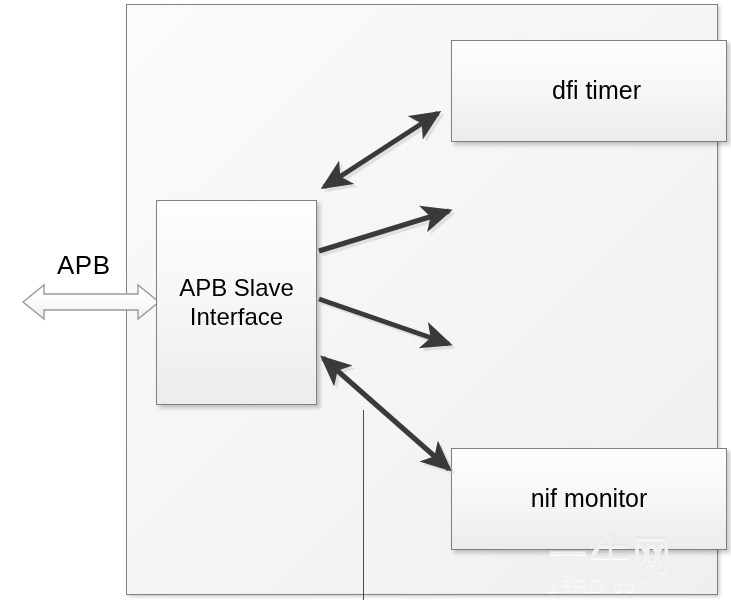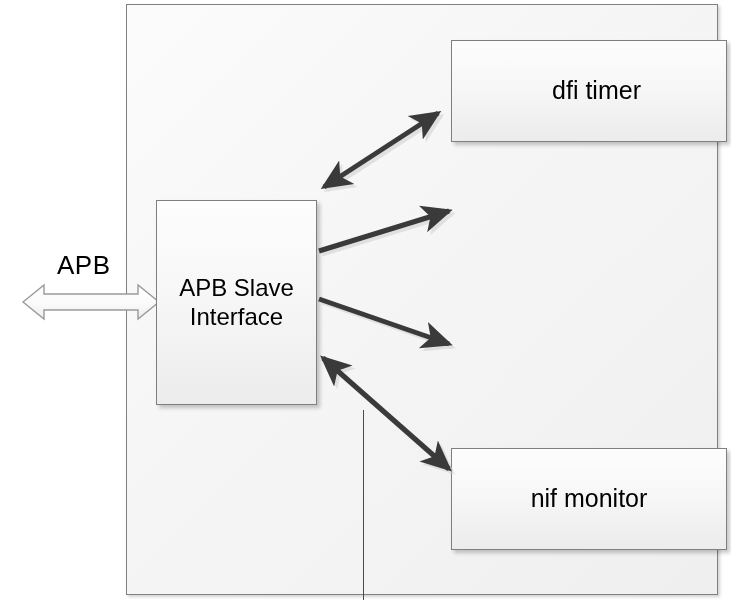--- a/index.html
+++ b/index.html
@@ -184,14 +184,18 @@
 
     <line x1="324" y1="187" x2="438" y2="113" stroke="#3a3a3a" stroke-width="5" marker-start="url(#headStart)" marker-end="url(#headEnd)"></line>
 
     <line x1="319" y1="251" x2="449" y2="211" stroke="#3a3a3a" stroke-width="5" marker-end="url(#headEnd)"></line>
 
     <line x1="319" y1="299" x2="449" y2="344" stroke="#3a3a3a" stroke-width="5" marker-end="url(#headEnd)"></line>
 
     <line x1="323" y1="358" x2="449" y2="469" stroke="#3a3a3a" stroke-width="5" marker-start="url(#headStart)" marker-end="url(#headEnd)"></line>
   </svg>
 
+  <div class="watermark">
+    <div class="wm-cn">一牛网</div>
+    <div class="wm-en">1FRD.com</div>
+  </div>
 
 </div>
 
 </body></html>

